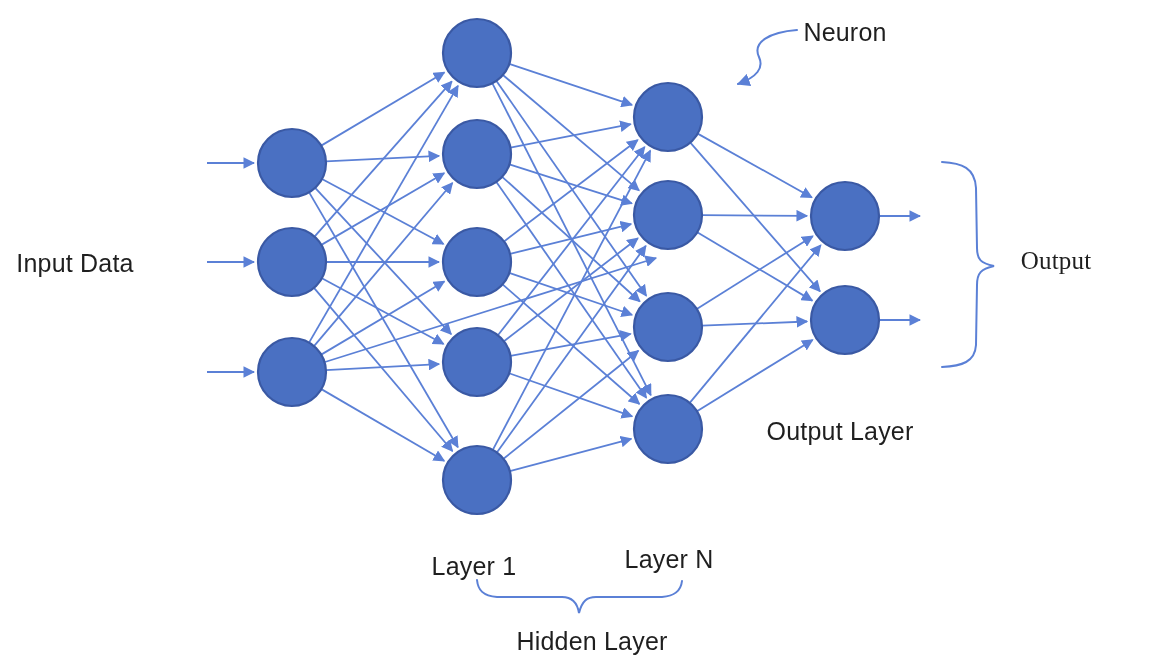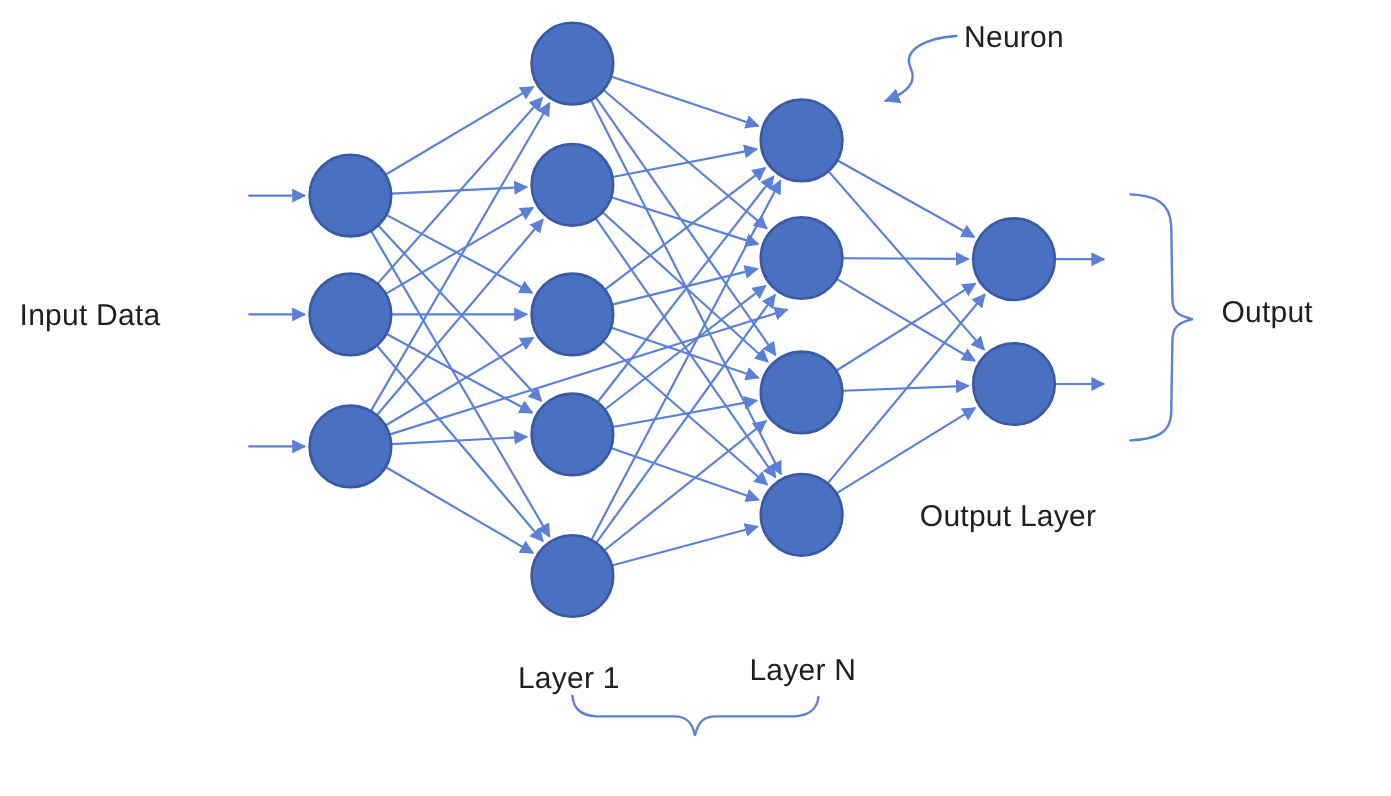--- a/index.html
+++ b/index.html
@@ -130,15 +130,16 @@
 
     <path class="brace" d="M 477 580 C 478 590, 483 596, 497 597 L 562 597 C 571 597, 577 601, 579 613 C 582 601, 587 597, 596 597 L 662 597 C 676 596, 681 590, 682 581"></path>
 
     <path class="callout" marker-end="url(#ah)" d="M 797 30 C 770 32, 752 42, 759 57 C 764 68, 757 77, 738 84"></path>
   </svg>
 
   <div class="label" style="left:75px;  top:263px;">Input Data</div>
   <div class="label" style="left:845px; top:32px;">Neuron</div>
   <div class="label" style="left:474px; top:566px;">Layer 1</div>
   <div class="label" style="left:669px; top:559px;">Layer N</div>
+  <div class="label" style="left:592px; top:641px;">Hidden Layer</div>
   <div class="label" style="left:840px; top:431px;">Output Layer</div>
-  <div class="label" style="left:1056px;top:261px;">Output</div>
+  <div class="label" style="left:1056px;top:261px;font-family:Liberation Serif, serif;">Output</div>
 </div>
 
 </body></html>

